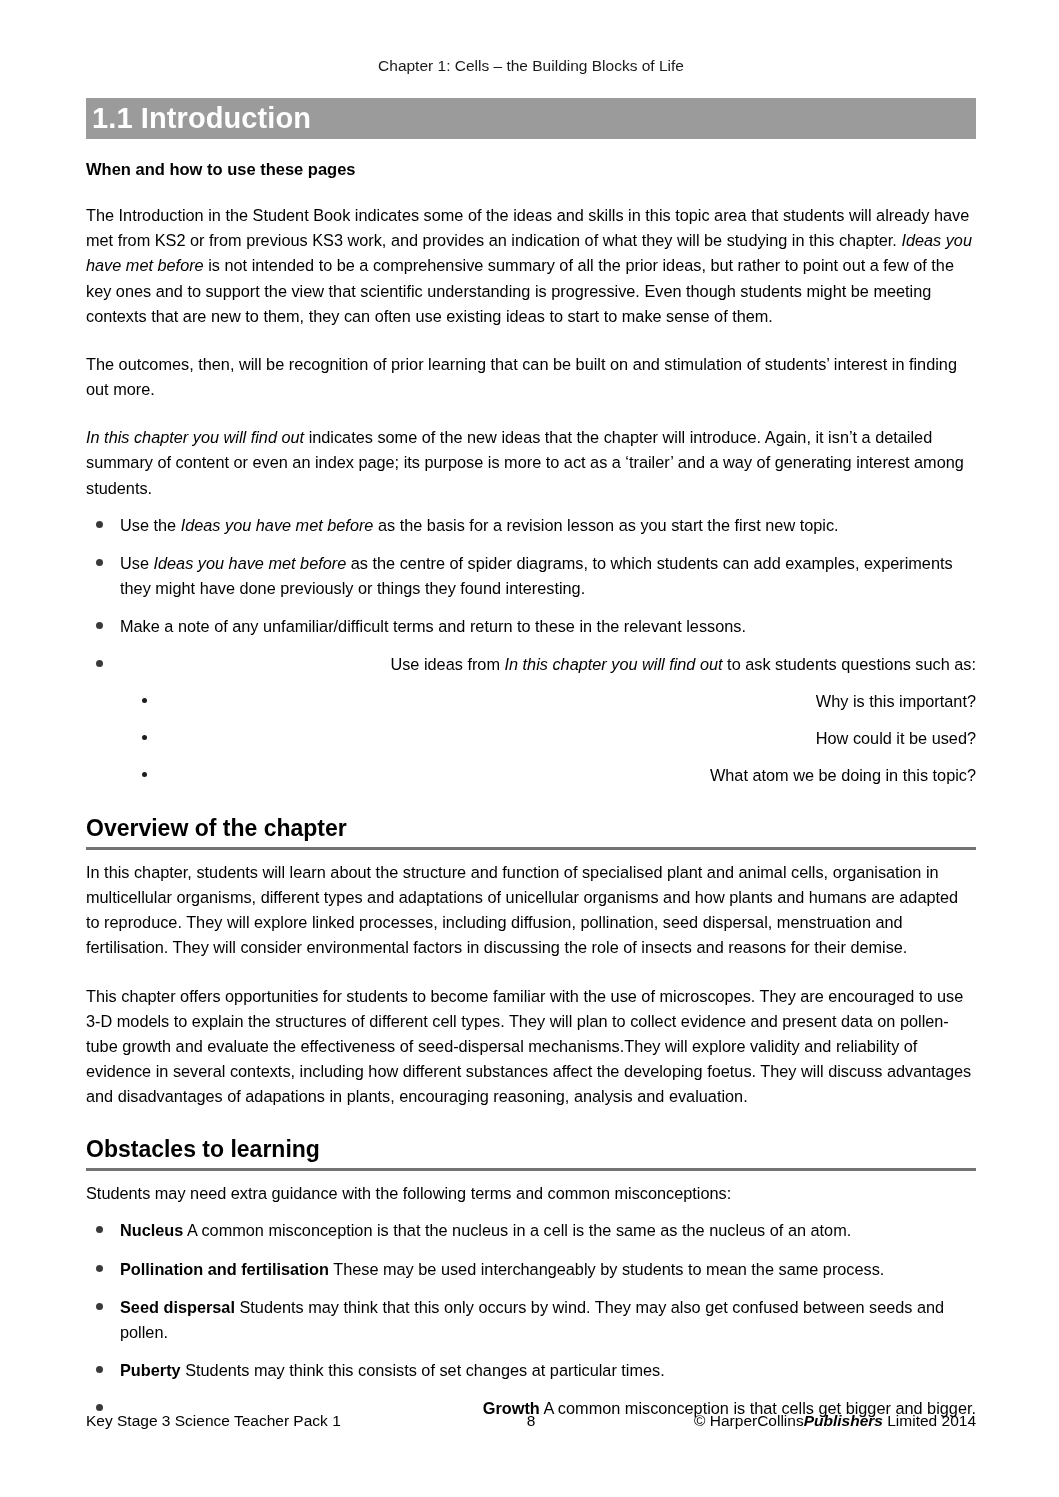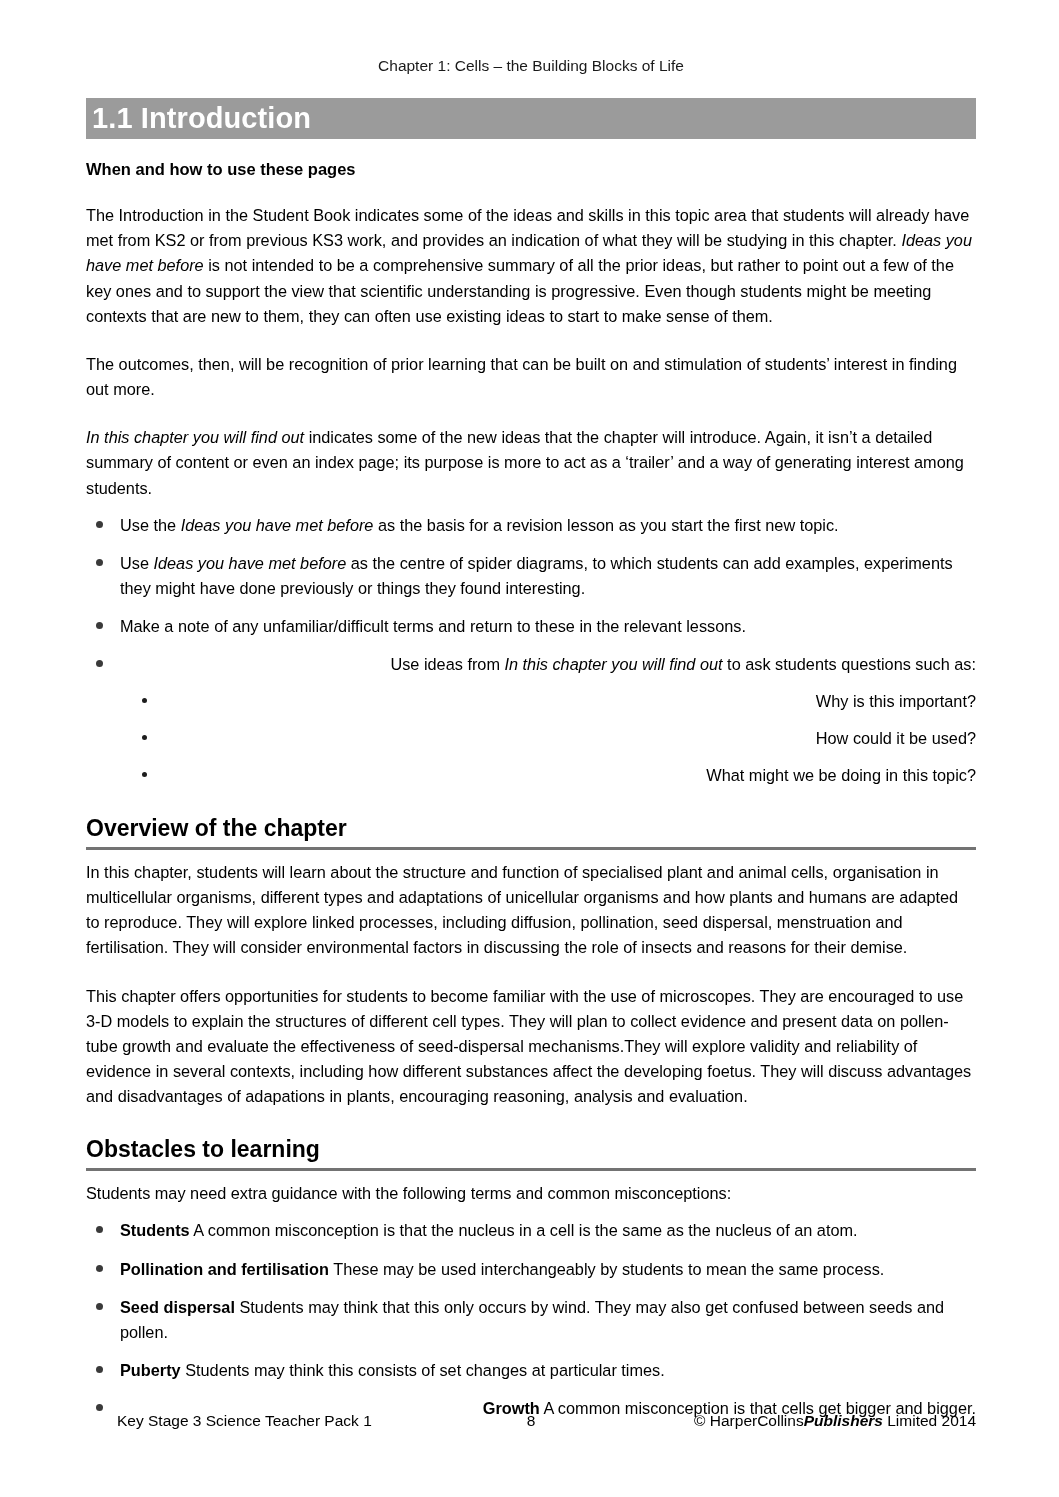--- a/index.html
+++ b/index.html
@@ -141,21 +141,21 @@
     top: 1412px;
     width: 890px;
     font-size: 15.5px;
     line-height: 1.2;
   }
   .footer-inner {
     display: flex;
     align-items: baseline;
     justify-content: space-between;
   }
-  .footer-left { flex: 0 0 auto; margin-left: 31px; }
+  .footer-left { flex: 0 0 auto; }
   .footer-center {
     position: absolute;
     left: 0;
     right: 0;
     text-align: center;
     pointer-events: none;
   }
   .footer-right { flex: 0 0 auto; text-align: right; }
   .pub { font-weight: bold; font-style: italic; }
 </style>
@@ -200,39 +200,39 @@
 
         <div class="sub-wrap">
           <ul class="lvl2">
             <li>
               <span class="disc-sm"></span><span>Why is this important?</span>
             </li>
             <li>
               <span class="disc-sm"></span><span>How could it be used?</span>
             </li>
             <li>
-              <span class="disc-sm"></span><span>What might we be doing in this topic?</span>
+              <span class="disc-sm"></span><span>What atom we be doing in this topic?</span>
             </li>
           </ul>
         </div>
       </li>
     </ul>
 
     <div class="section-heading">Overview of the chapter</div>
 
     <p class="body tight">In this chapter, students will learn about the structure and function of specialised plant and animal cells, organisation in multicellular organisms, different types and adaptations of unicellular organisms and how plants and humans are adapted to reproduce. They will explore linked processes, including diffusion, pollination, seed dispersal, menstruation and fertilisation. They will consider environmental factors in discussing the role of insects and reasons for their demise.</p>
     <p class="body">This chapter offers opportunities for students to become familiar with the use of microscopes. They are encouraged to use 3-D models to explain the structures of different cell types. They will plan to collect evidence and present data on pollen-tube growth and evaluate the effectiveness of seed-dispersal mechanisms.They will explore validity and reliability of evidence in several contexts, including how different substances affect the developing foetus. They will discuss advantages and disadvantages of adapations in plants, encouraging reasoning, analysis and evaluation.</p>
 
     <div class="section-heading">Obstacles to learning</div>
 
     <p class="body tight">Students may need extra guidance with the following terms and common misconceptions:</p>
 
     <ul class="lvl1">
       <li>
-        <span class="disc"></span><b>Students</b><span> A common misconception is that the nucleus in a cell is the same as the nucleus of an atom.</span>
+        <span class="disc"></span><b>Nucleus</b><span> A common misconception is that the nucleus in a cell is the same as the nucleus of an atom.</span>
       </li>
       <li>
         <span class="disc"></span><b>Pollination and fertilisation</b><span> These may be used interchangeably by students to mean the same process.</span>
       </li>
       <li>
         <span class="disc"></span><b>Seed dispersal</b><span> Students may think that this only occurs by wind. They may also get confused between seeds and pollen.</span>
       </li>
       <li>
         <span class="disc"></span><b>Puberty</b><span> Students may think this consists of set changes at particular times.</span>
       </li>

